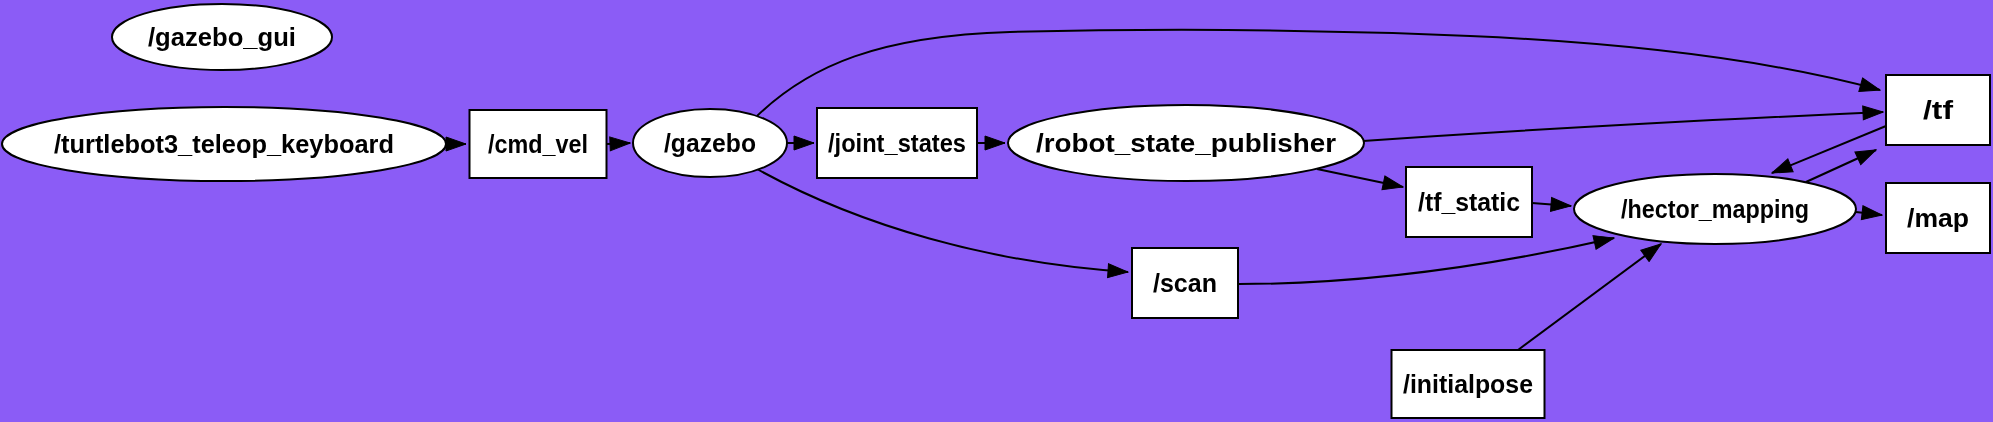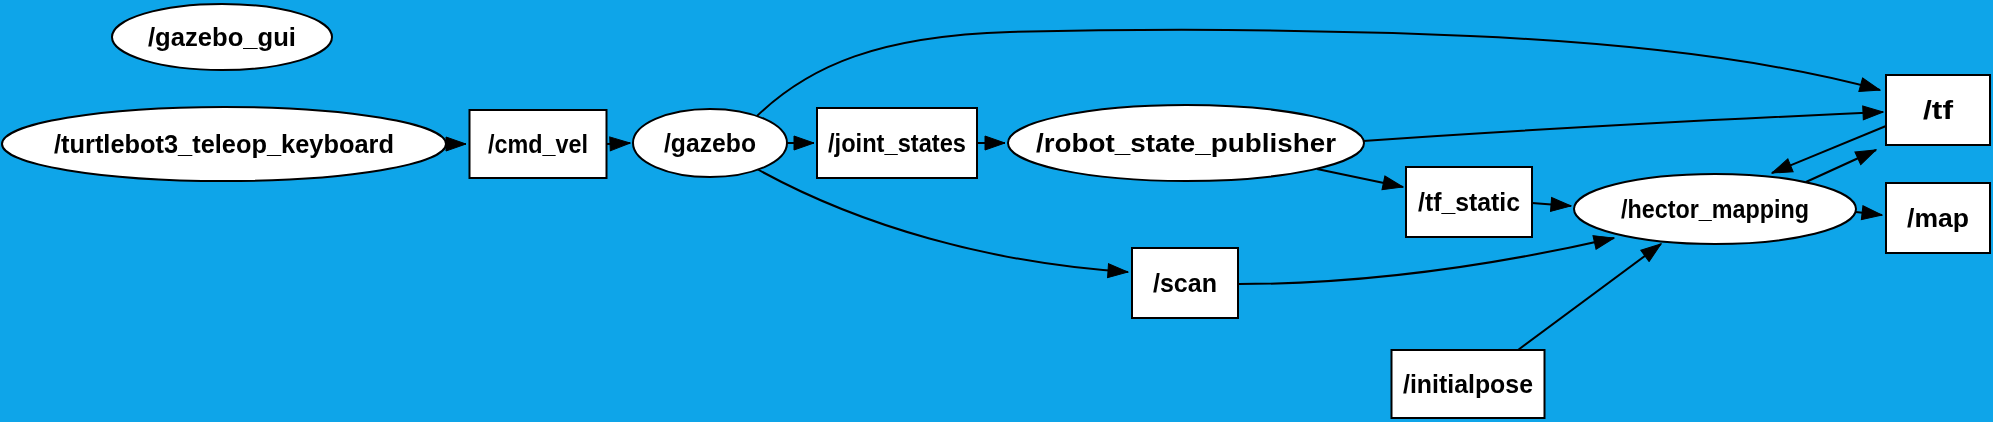--- a/index.html
+++ b/index.html
@@ -1,16 +1,16 @@
 <!DOCTYPE html>
 <html><head>
 <meta charset="utf-8">
 <style>
   html, body { margin: 0; padding: 0; background: #ffffff; }
-  .stage { width: 1993px; height: 422px; position: relative; background: #0ea5e9; overflow: hidden; }
+  .stage { width: 1993px; height: 422px; position: relative; background: #8b5cf6; overflow: hidden; }
   svg { display: block; }
   .edge { fill: none; stroke: #000000; stroke-width: 2; }
   .node-shape { fill: #ffffff; stroke: #000000; stroke-width: 2; }
   .node-label {
     font-family: "Liberation Sans", "DejaVu Sans", sans-serif;
     font-weight: bold;
     font-size: 26px;
     fill: #000000;
     text-anchor: middle;
   }

